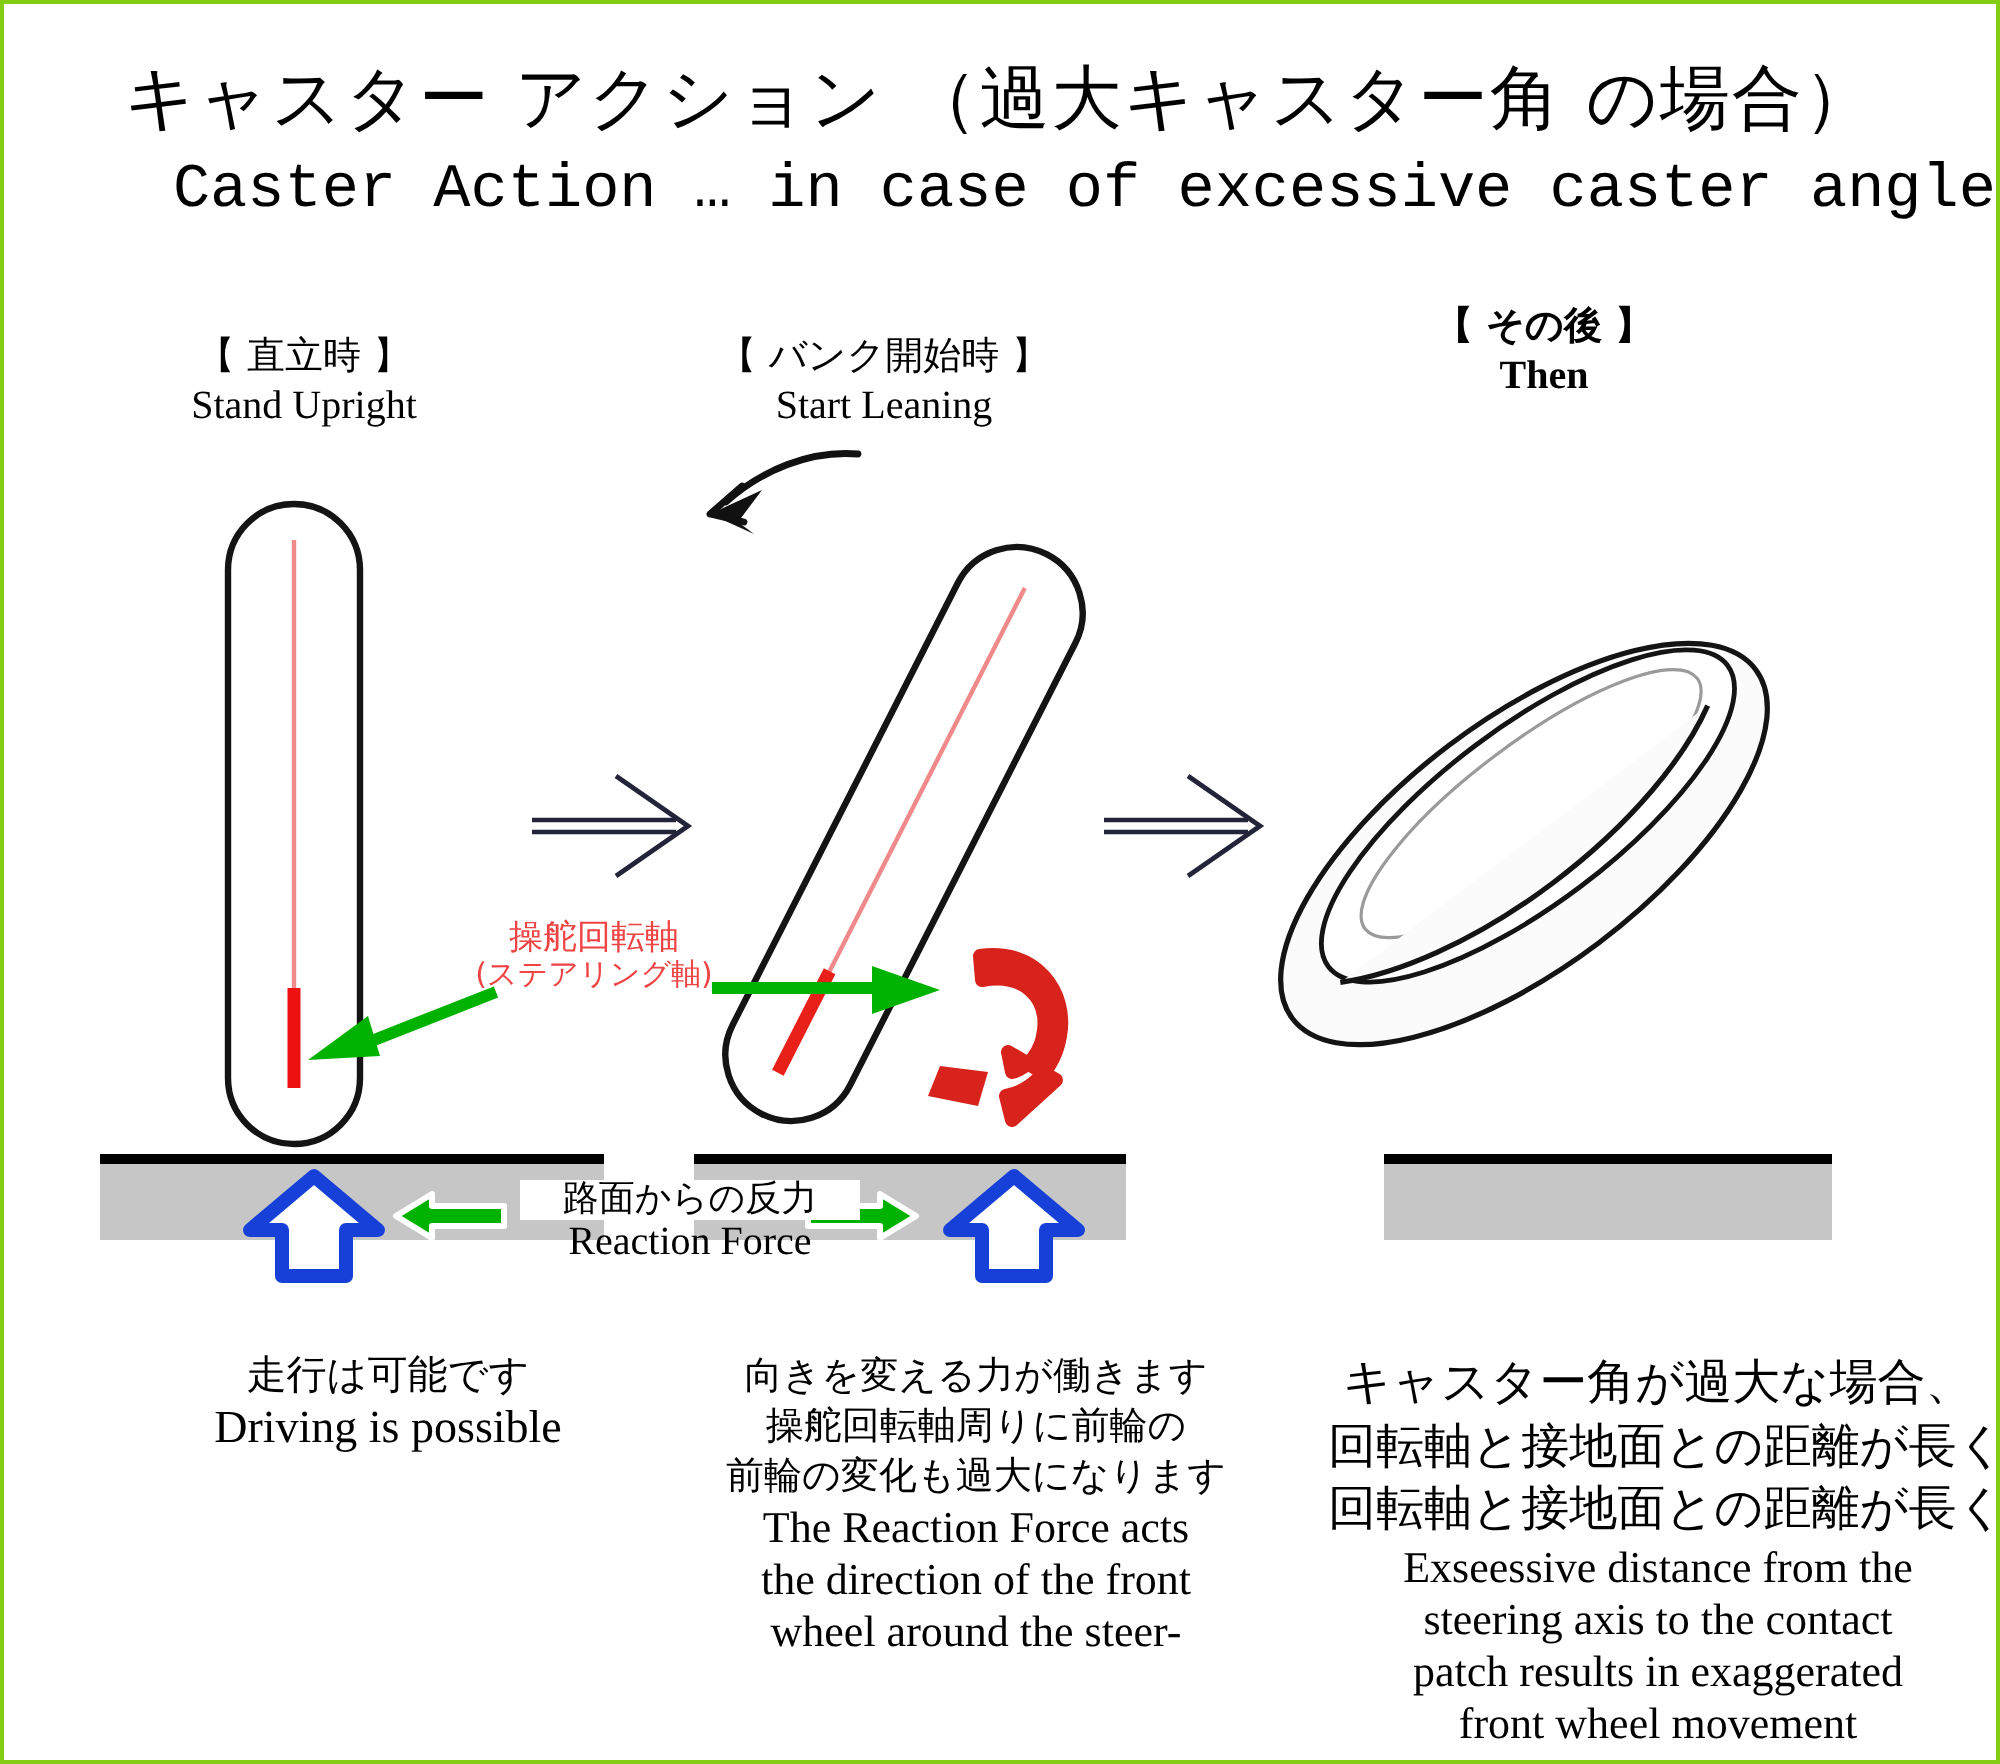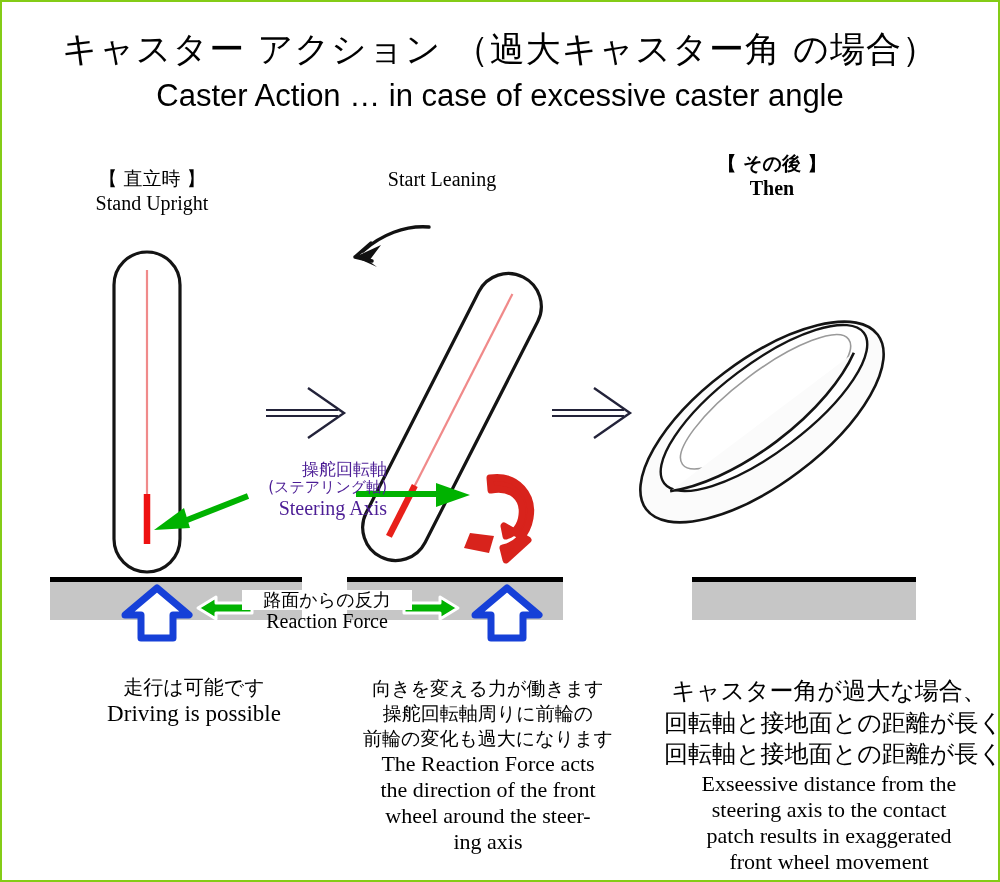--- a/index.html
+++ b/index.html
@@ -24,22 +24,22 @@
     text-align: center;
     font-family: "DejaVu Sans", sans-serif;
     font-size: 35px;
     letter-spacing: 1px;
     color: #000;
     white-space: nowrap;
     font-weight: 400;
   }
   #title-en {
     left: 0; right: 0; top: 76px;
-    text-align: center;
-    font-family: Liberation Sans, sans-serif;
+    text-align: right;
+    font-family: Liberation Mono, monospace;
     font-size: 31px;
     color: #000;
     white-space: nowrap;
   }
 
   
   .col-head { text-align: center; width: 300px; }
   .col-head .jp {
     font-family: "DejaVu Sans", sans-serif;
     font-size: 19px;
@@ -87,21 +87,21 @@
     font-weight: 700;
     font-size: 72px;
     letter-spacing: 2px;
     color: #ffffff;
     -webkit-text-stroke: 3px #e03a33;
     line-height: 1;
     white-space: nowrap;
   }
 
   
-  .anno { color: #4c1d95; text-align: right; }
+  .anno { color: #ef4444; text-align: center; }
   .anno .jp1 { font-family: "DejaVu Sans", sans-serif; font-size: 17px; line-height:1.1; white-space: nowrap;}
   .anno .jp2 { font-family: "DejaVu Sans", sans-serif; font-size: 15px; line-height:1.15; white-space: nowrap;}
   .anno .en  { font-family: "Liberation Serif", serif; font-size: 20px; line-height:1.2; white-space: nowrap;}
 
   .anno-rf { color:#000; text-align:center; }
   .anno-rf .jp { font-family:"DejaVu Sans", sans-serif; font-size: 18px; line-height:1.1; white-space:nowrap; background:#fff; }
   .anno-rf .en { font-family:"Liberation Serif", serif; font-size: 20px; line-height:1.15; white-space:nowrap; }
 </style>
 </head>
 <body>
@@ -109,20 +109,21 @@
 <div id="frame">
 
   <div class="abs" id="title-jp">キャスター アクション （過大キャスター角 の場合）</div>
   <div class="abs" id="title-en">Caster Action … in case of excessive caster angle</div>
 
   <div class="abs col-head" style="left:0px; top:165px;">
     <div class="jp">【 直立時 】</div>
     <div class="en">Stand Upright</div>
   </div>
   <div class="abs col-head" style="left:290px; top:165px;">
+    <div class="jp">【 バンク開始時 】</div>
     <div class="en">Start Leaning</div>
   </div>
   <div class="abs col-head" style="left:620px; top:150px;font-weight:bold;">
     <div class="jp">【 その後 】</div>
     <div class="en">Then</div>
   </div>
 
   <svg class="abs" style="left:60px; top:240px;" width="230" height="340" viewBox="0 0 230 340">
 
     <rect x="52" y="10" width="66" height="320" rx="33" ry="33" fill="#ffffff" stroke="#141414" stroke-width="3.2"></rect>
@@ -203,42 +204,40 @@
     <path d="M6 38 L36 16 L42 36 Z" fill="#00b200"></path>
   </svg>
   <svg class="abs" style="left:352px; top:478px;" width="120" height="30" viewBox="0 0 120 30">
     <path d="M2 14 H86" stroke="#00b200" stroke-width="6" fill="none"></path>
     <path d="M82 3 L116 15 L82 27 Z" fill="#00b200"></path>
   </svg>
 
   <div class="abs anno" style="left:205px; top:458px; width:180px;">
     <div class="jp1">操舵回転軸</div>
     <div class="jp2">(ステアリング軸)</div>
-    <div class="en">Steering Axis</div>
-  </div>
-
-  <div class="abs anno-rf" style="left:240px; top:588px; width:170px;text-align:center;">
+  </div>
+
+  <div class="abs anno-rf" style="left:258px; top:588px; width:170px;text-align:center;">
     <div class="jp">路面からの反力</div>
     <div class="en">Reaction Force</div>
   </div>
 
   <div class="abs txtblock" id="block-left" style="left:62px; top:672px; width:260px;">
     <div class="jp">走行は可能です</div>
     <div class="en">Driving is possible</div>
   </div>
 
 
   <div class="abs txtblock" id="block-mid" style="left:336px; top:674px; width:300px;">
     <div class="jp">向きを変える力が働きます</div>
     <div class="jp">操舵回転軸周りに前輪の</div>
     <div class="jp">前輪の変化も過大になります</div>
     <div class="en">The Reaction Force acts</div>
     <div class="en">the direction of the front</div>
     <div class="en">wheel around the steer-</div>
-    <div class="en">ing axis</div>
   </div>
 
   <div class="abs txtblock" id="block-right" style="left:662px; top:674px; width:330px;">
     <div class="jp">キャスター角が過大な場合、</div>
     <div class="jp">回転軸と接地面との距離が長く</div>
     <div class="jp">回転軸と接地面との距離が長く</div>
     <div class="en">Exseessive distance from the</div>
     <div class="en">steering axis to the contact</div>
     <div class="en">patch results in exaggerated</div>
     <div class="en">front wheel movement</div>

